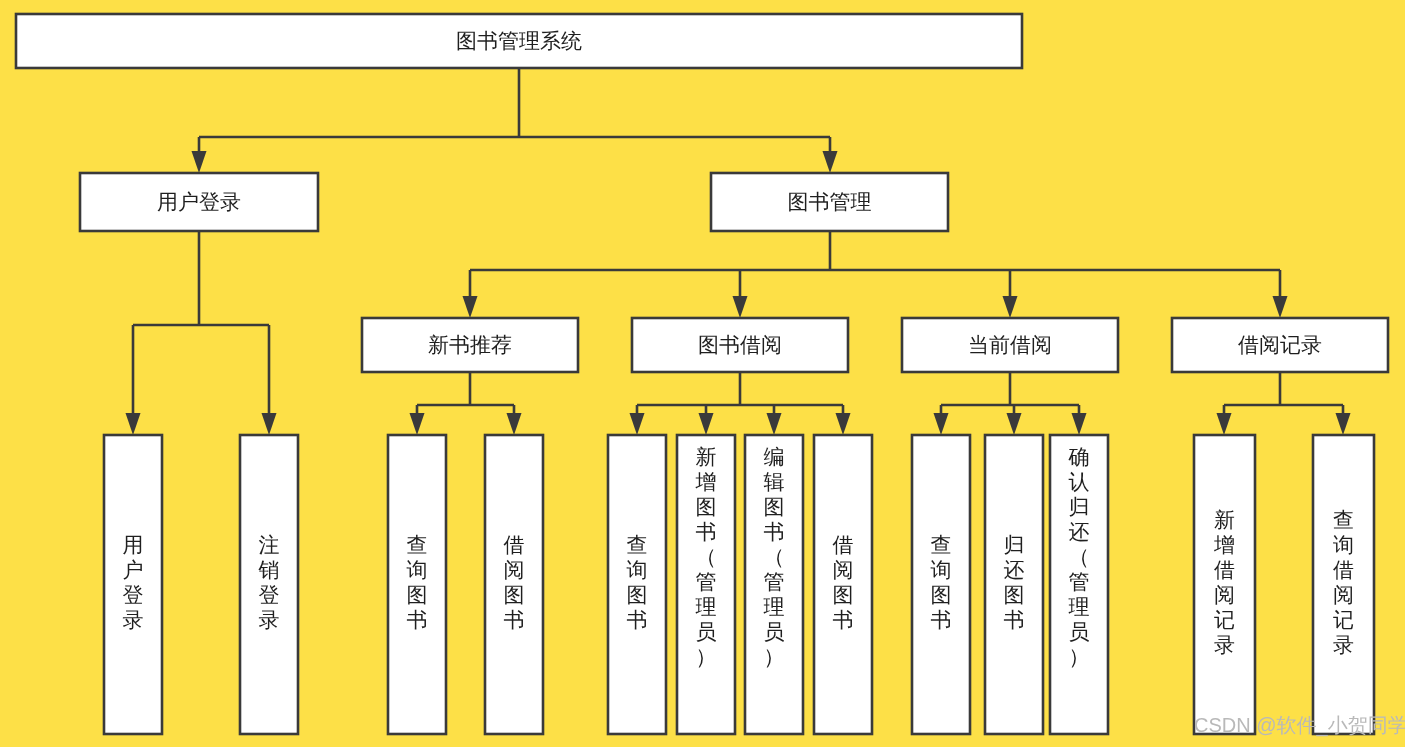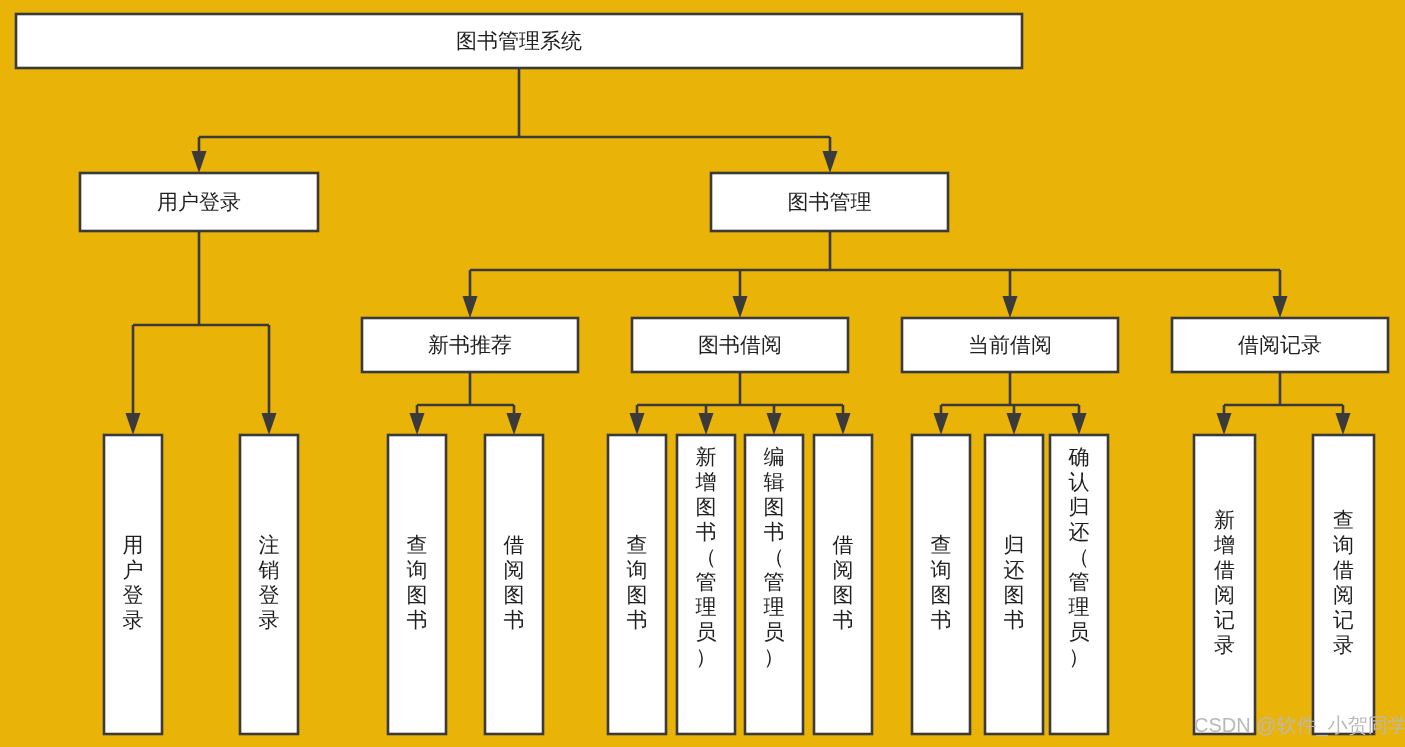--- a/index.html
+++ b/index.html
@@ -8,21 +8,21 @@
     padding: 0;
     background: #ffffff;
   }
   body {
     font-family: "Liberation Sans", "DejaVu Sans", sans-serif;
   }
   #diagram-root {
     position: relative;
     width: 1405px;
     height: 747px;
-    background: #eab308;
+    background: #fde047;
     overflow: hidden;
   }
   svg.diagram-canvas {
     position: absolute;
     left: 0;
     top: 0;
     width: 1405px;
     height: 747px;
   }
   .node-box {

